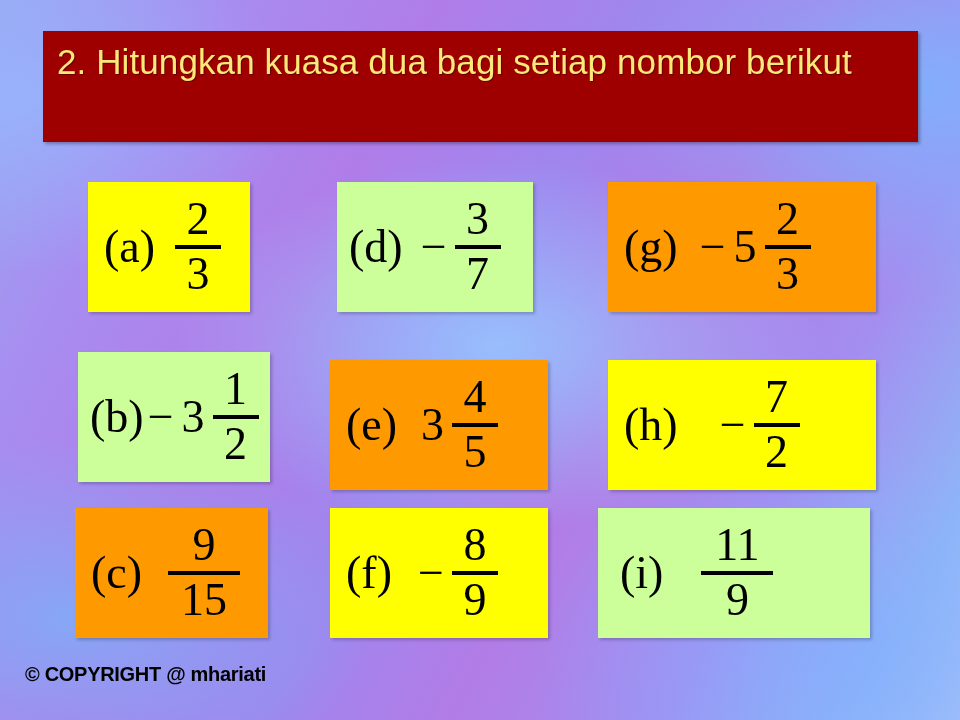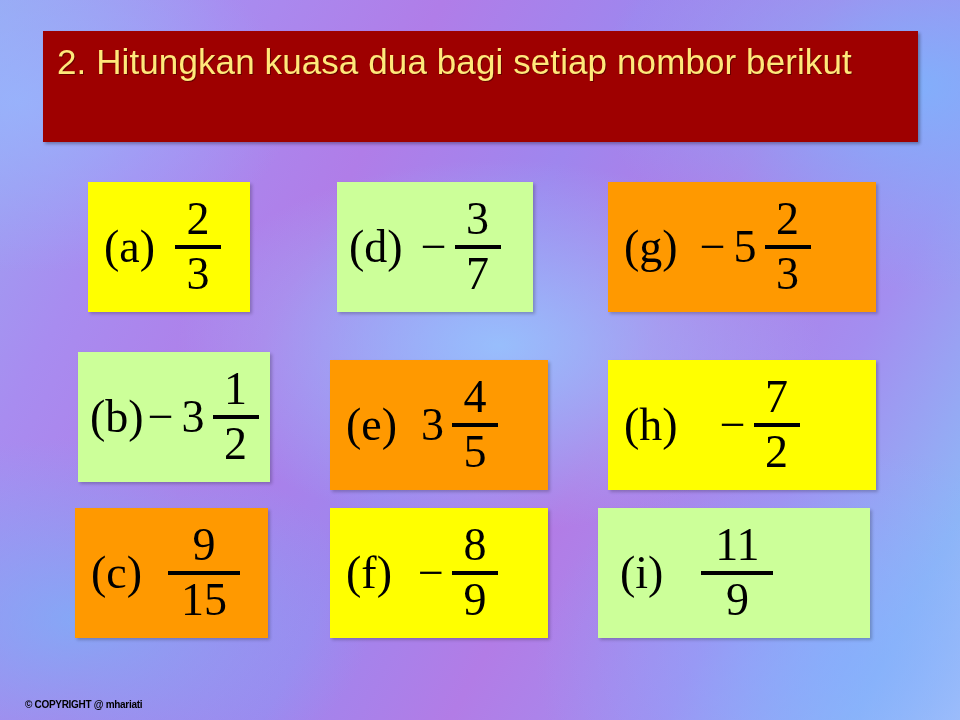--- a/index.html
+++ b/index.html
@@ -109,26 +109,25 @@
     margin: 2px 0;
   }
   .frac.wide .bar { min-width: 72px; }
 
   
   #copyright {
     position: absolute;
     left: 25px;
     top: 663px;
     font-family: "Liberation Sans", sans-serif;
-    font-size: 10px;
+    font-size: 20px;
     font-weight: bold;
     color: #000;
     letter-spacing: -0.3px;
     white-space: nowrap;
-    margin-top: 36px;
   }
 </style>
 </head>
 <body>
 
 <div id="slide">
 
   <div id="title-bar">
     <div id="title-text">2.  Hitungkan kuasa dua bagi setiap nombor berikut</div>
   </div>

